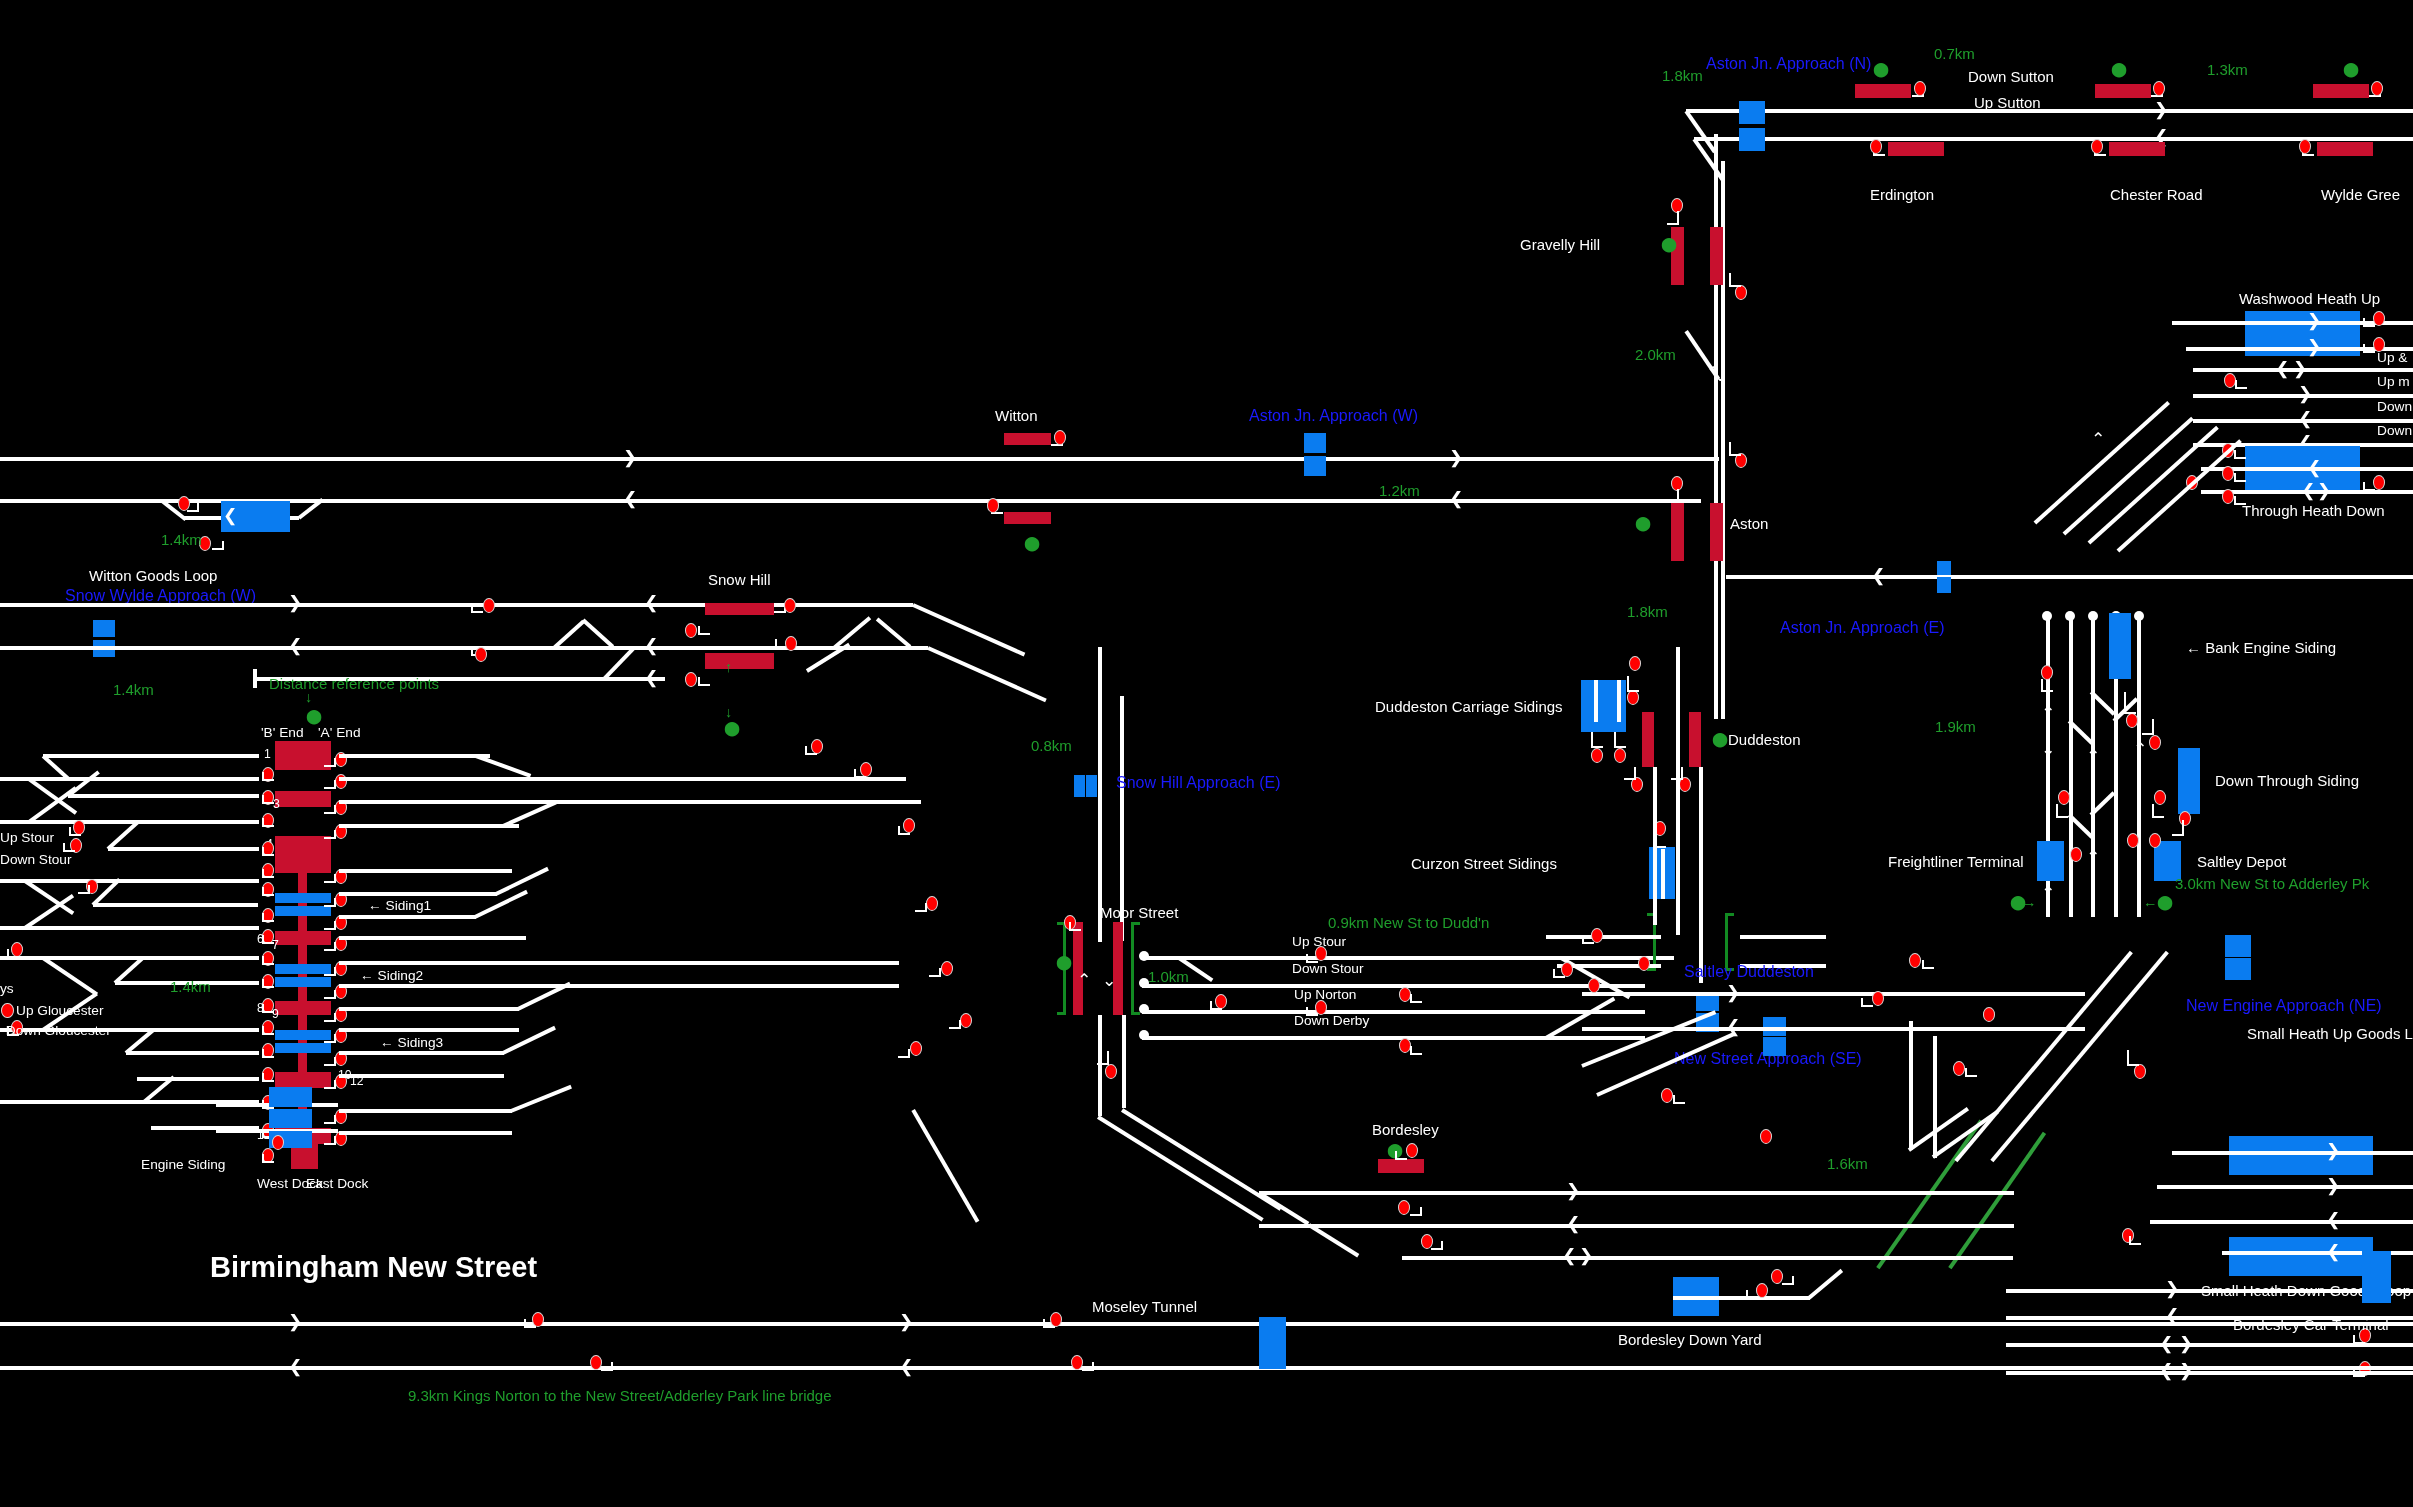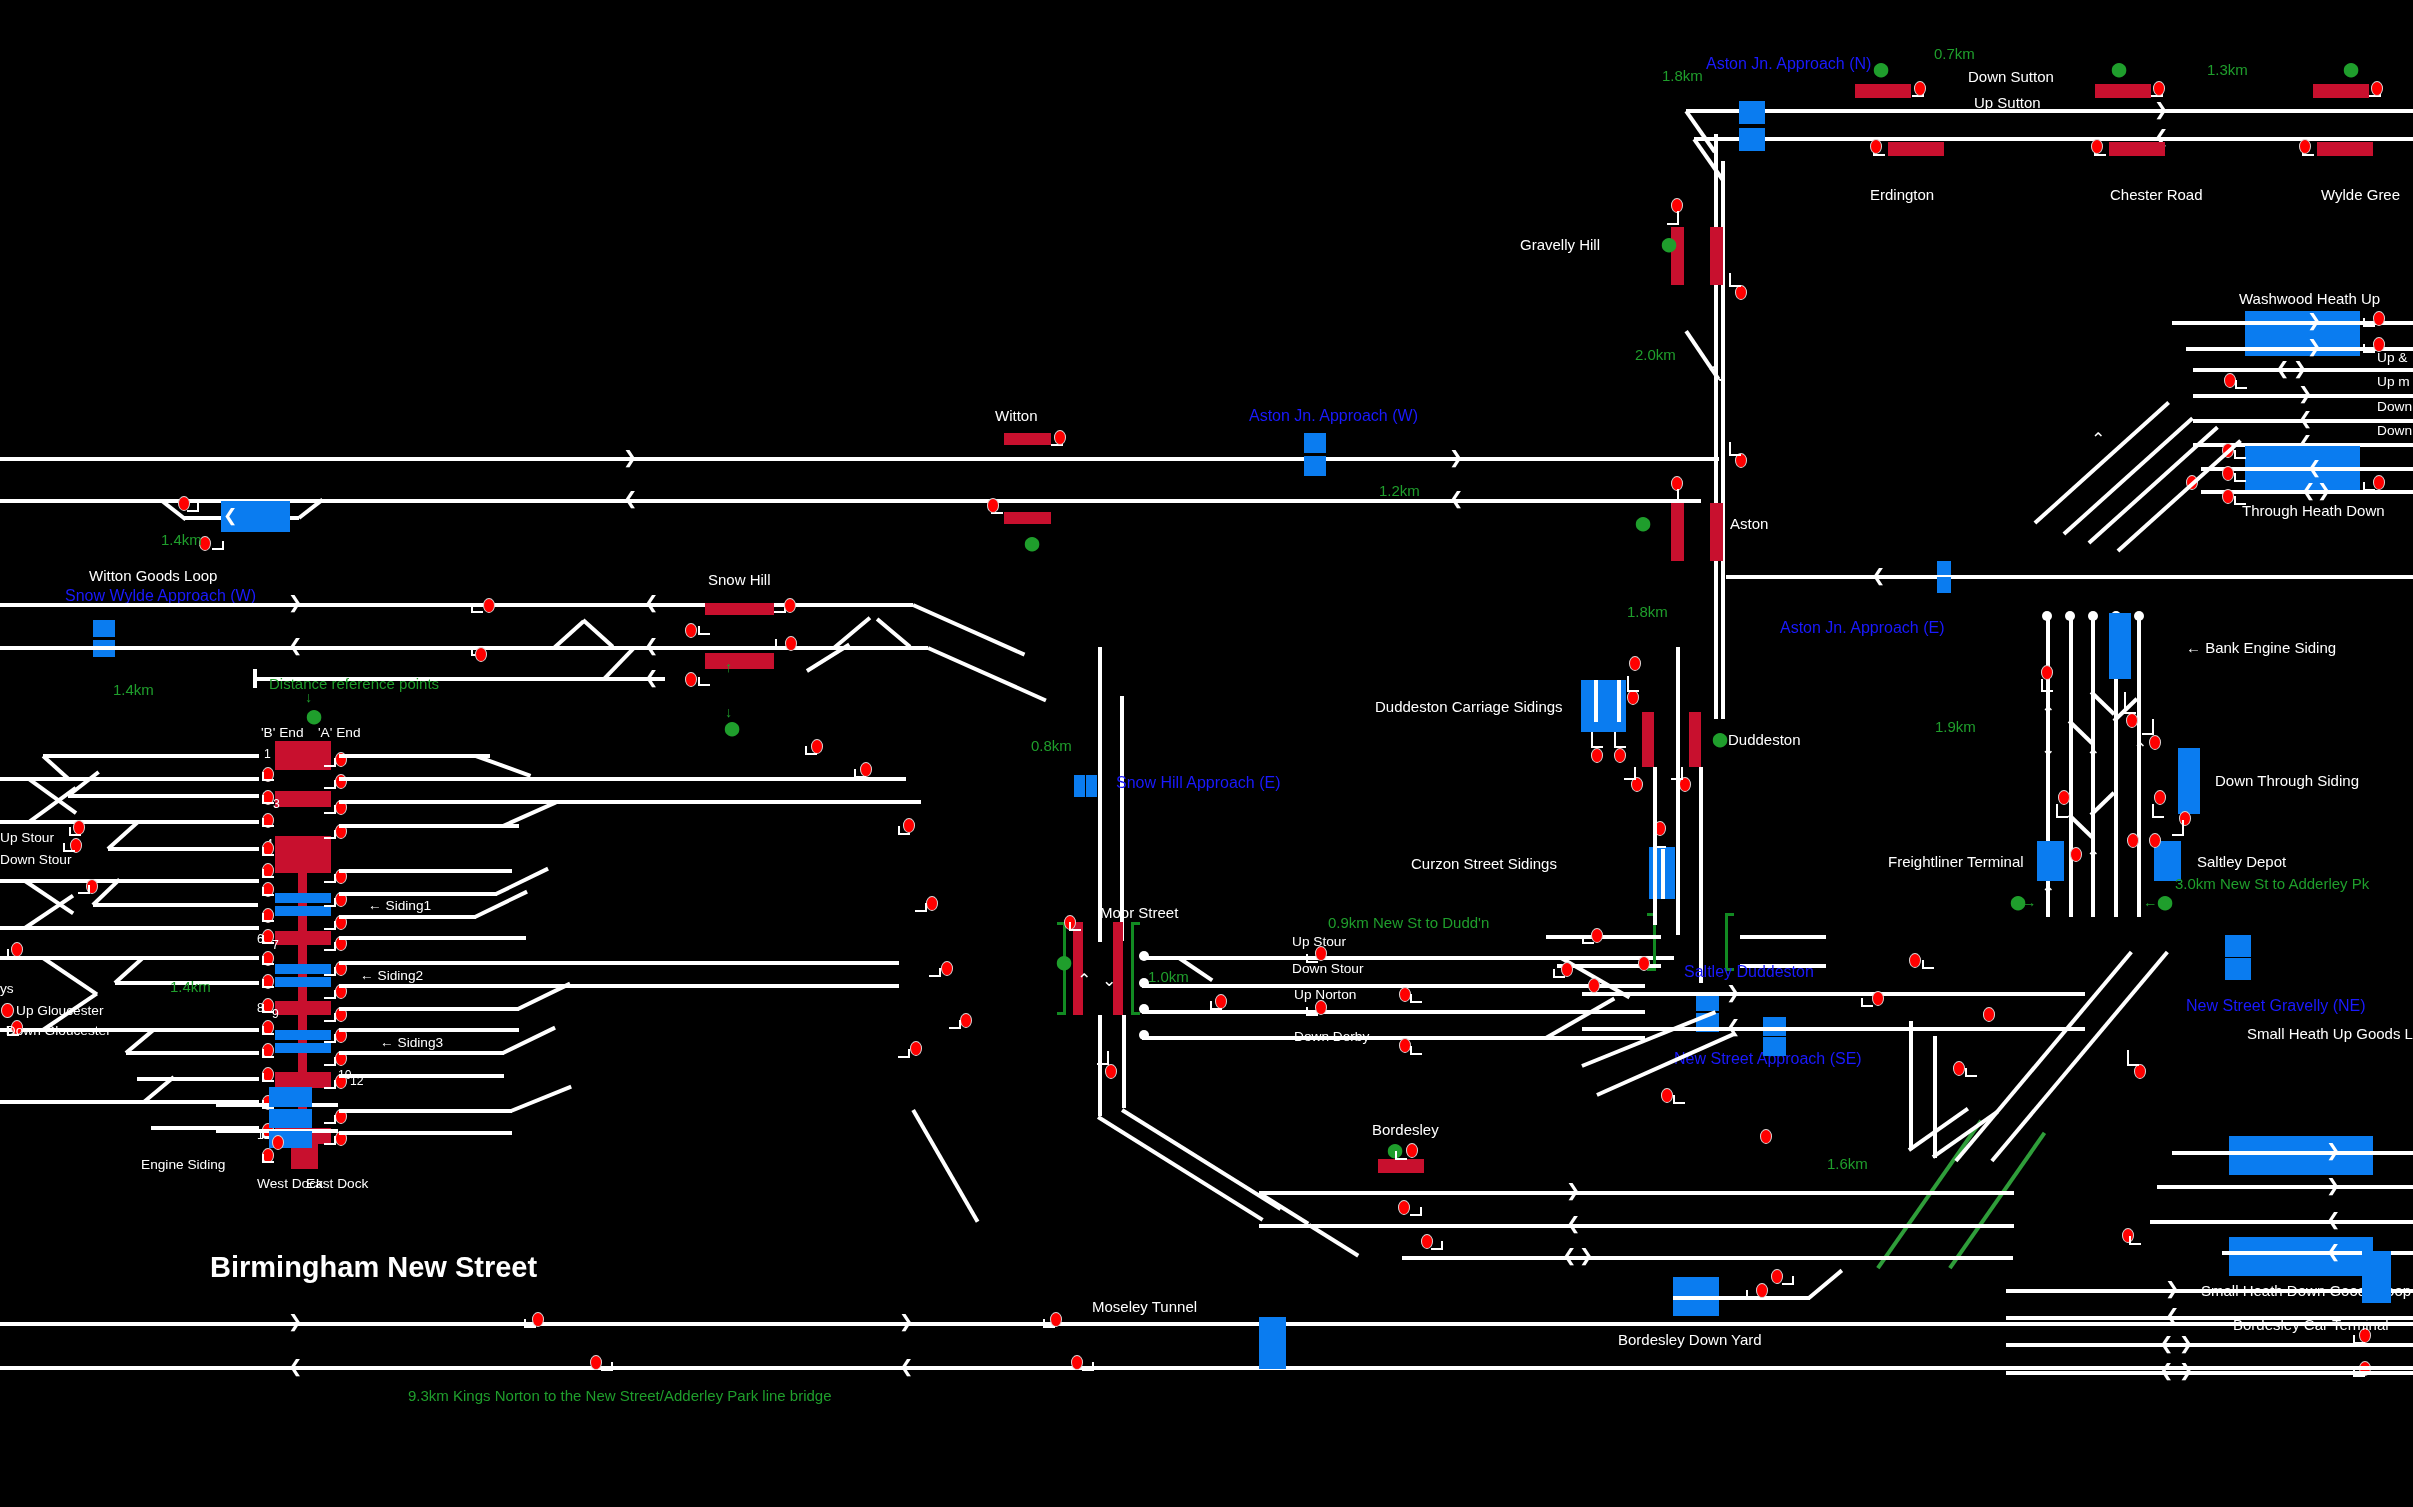--- a/index.html
+++ b/index.html
@@ -547,21 +547,21 @@
   <div class="trk" style="left:1142px; top:1010px; width:503px;"></div>
   <div class="trk" style="left:1142px; top:1036px; width:503px;"></div>
   <div class="stub" style="left:1139px; top:951px; width:10px; height:10px; border-radius:50%;"></div>
   <div class="stub" style="left:1139px; top:978px; width:10px; height:10px; border-radius:50%;"></div>
   <div class="stub" style="left:1139px; top:1004px; width:10px; height:10px; border-radius:50%;"></div>
   <div class="stub" style="left:1139px; top:1030px; width:10px; height:10px; border-radius:50%;"></div>
 
   <div class="lbl sm" style="left:1292px; top:935px;">Up Stour</div>
   <div class="lbl sm" style="left:1292px; top:962px;">Down Stour</div>
   <div class="lbl sm" style="left:1294px; top:988px;">Up Norton</div>
-  <div class="lbl sm" style="left:1294px; top:1014px;margin-top:16px;">Down Derby</div>
+  <div class="lbl sm" style="left:1294px; top:1014px;">Down Derby</div>
 
   <div class="sigdot" style="left:1315px; top:946px;"></div>
   <div class="sigbrk" style="left:1306px; top:954px;"></div>
   <div class="sigdot" style="left:1215px; top:994px;"></div>
   <div class="sigbrk" style="left:1210px; top:1001px;"></div>
   <div class="sigdot" style="left:1315px; top:1000px;"></div>
   <div class="sigbrk" style="left:1306px; top:1007px;"></div>
   <div class="sigdot" style="left:1399px; top:987px;"></div>
   <div class="sigbrk" style="left:1410px; top:994px;"></div>
   <div class="sigdot" style="left:1399px; top:1038px;"></div>
@@ -730,21 +730,21 @@
   <div class="sigdot" style="left:2186px; top:475px;"></div>
 
   <div class="diag" style="left:2035px; top:521px; width:180px; transform:rotate(-42deg);"></div>
   <div class="diag" style="left:2064px; top:532px; width:173px; transform:rotate(-42deg);"></div>
   <div class="diag" style="left:2089px; top:541px; width:173px; transform:rotate(-42deg);"></div>
   <div class="diag" style="left:2118px; top:549px; width:165px; transform:rotate(-42deg);"></div>
   <div class="dirm" style="left:2091px; top:431px;">⌃</div>
 
   <div class="sid" style="left:2225px; top:935px; width:26px; height:21.6px;"></div>
   <div class="sid" style="left:2225px; top:958px; width:26px; height:21.6px;"></div>
-  <div class="blbl" style="left:2186px; top:998px;">New Street Gravelly (NE)</div>
+  <div class="blbl" style="left:2186px; top:998px;">New Engine Approach (NE)</div>
 
   <div class="lbl" style="left:2247px; top:1026px;">Small Heath Up Goods Loop</div>
   <div class="sid" style="left:2229px; top:1136px; width:144px; height:39px;"></div>
   <div class="trk" style="left:2172px; top:1151px; width:242px;"></div>
   <div class="dirm" style="left:2326px; top:1142px;">❯</div>
   <div class="trk" style="left:2157px; top:1185px; width:256px;"></div>
   <div class="dirm" style="left:2326px; top:1177px;">❯</div>
 
   <div class="trk" style="left:2150px; top:1220px; width:263px;"></div>
   <div class="dirm" style="left:2326px; top:1211px;">❮</div>

